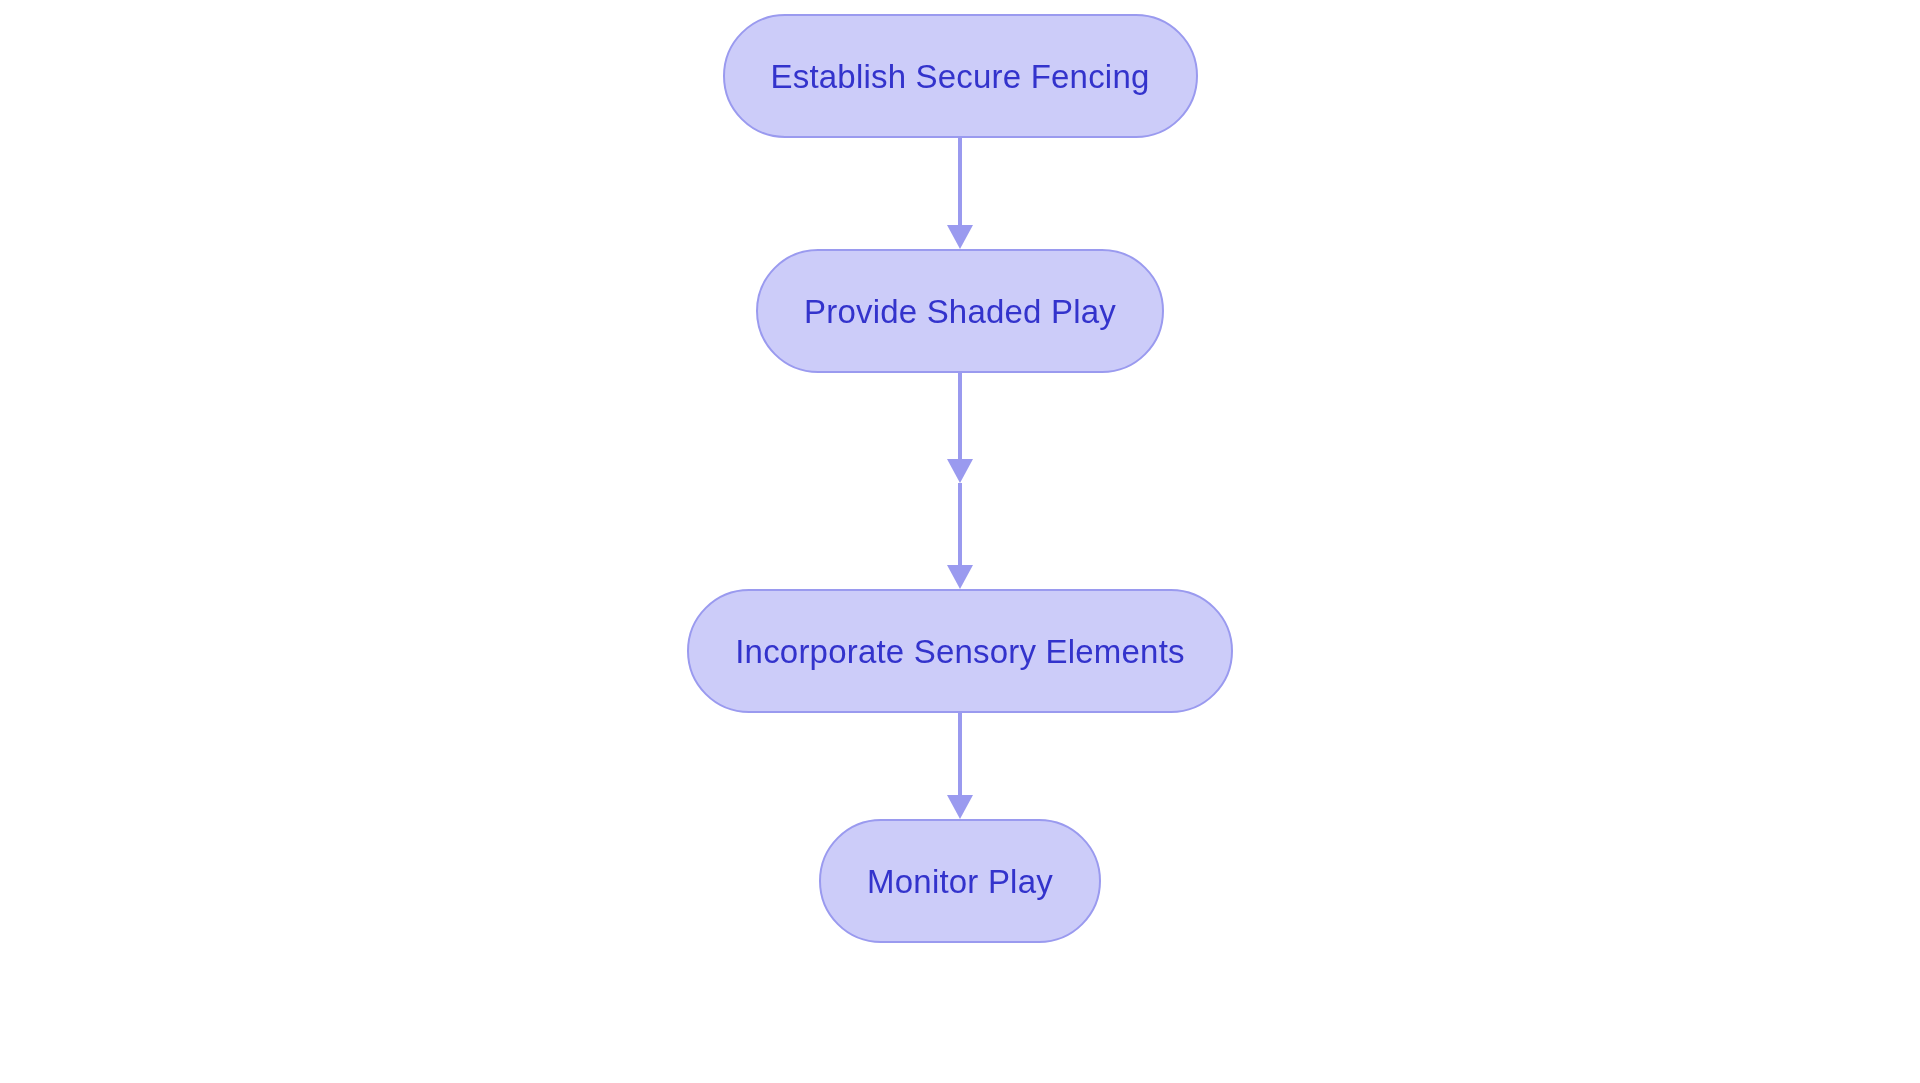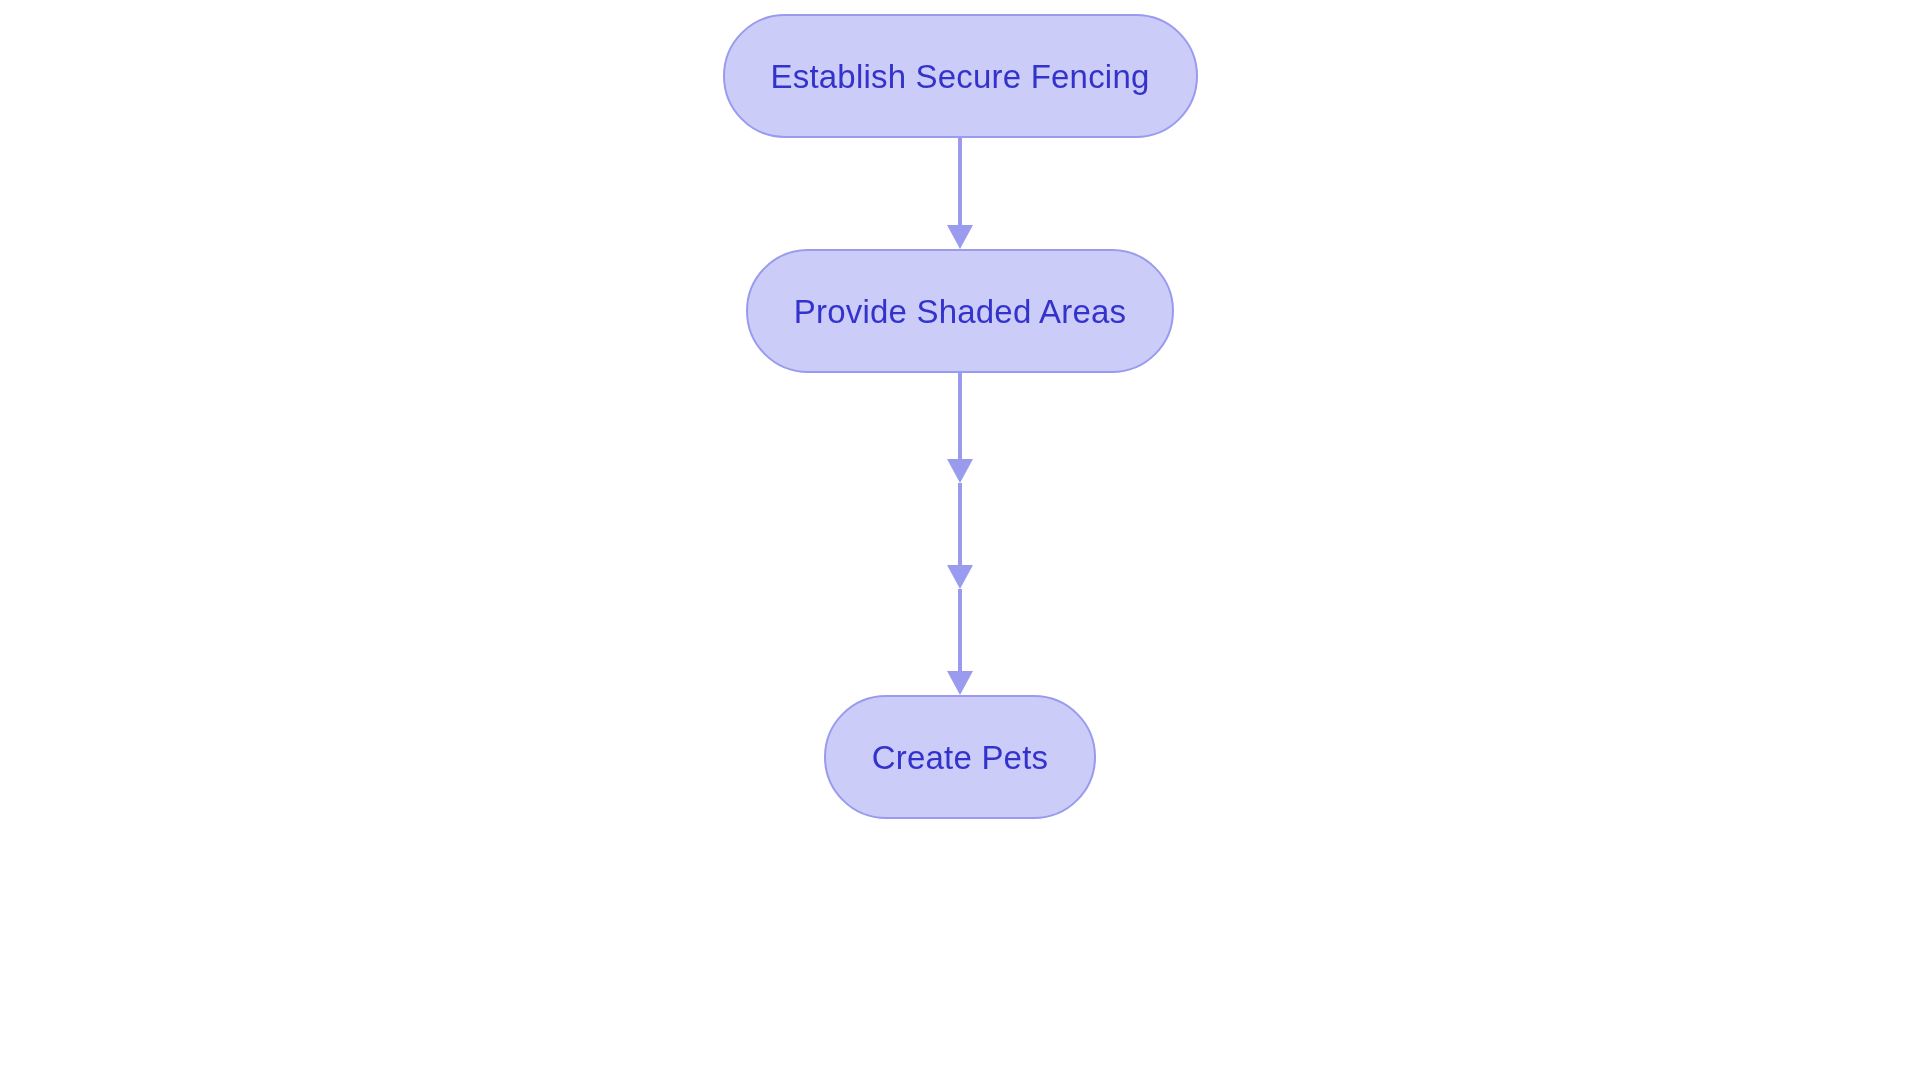--- a/index.html
+++ b/index.html
@@ -101,38 +101,41 @@
     <div class="node">
       <span class="node-label">Establish Secure Fencing</span>
     </div>
 
     <div class="connector gap-1">
       <div class="line"></div>
       <div class="arrowhead"></div>
     </div>
 
     <div class="node">
-      <span class="node-label">Provide Shaded Areas</span>
+      <span class="node-label">Provide Shaded Play</span>
     </div>
 
     <div class="connector gap-2">
       <div class="line"></div>
       <div class="arrowhead"></div>
     </div>
 
 
     <div class="connector gap-3">
       <div class="line"></div>
       <div class="arrowhead"></div>
     </div>
 
+    <div class="node">
+      <span class="node-label">Incorporate Sensory Elements</span>
+    </div>
 
     <div class="connector gap-4">
       <div class="line"></div>
       <div class="arrowhead"></div>
     </div>
 
     <div class="node">
-      <span class="node-label">Create Pets</span>
+      <span class="node-label">Monitor Play</span>
     </div>
 
   </div>
 </div>
 
 </body></html>

